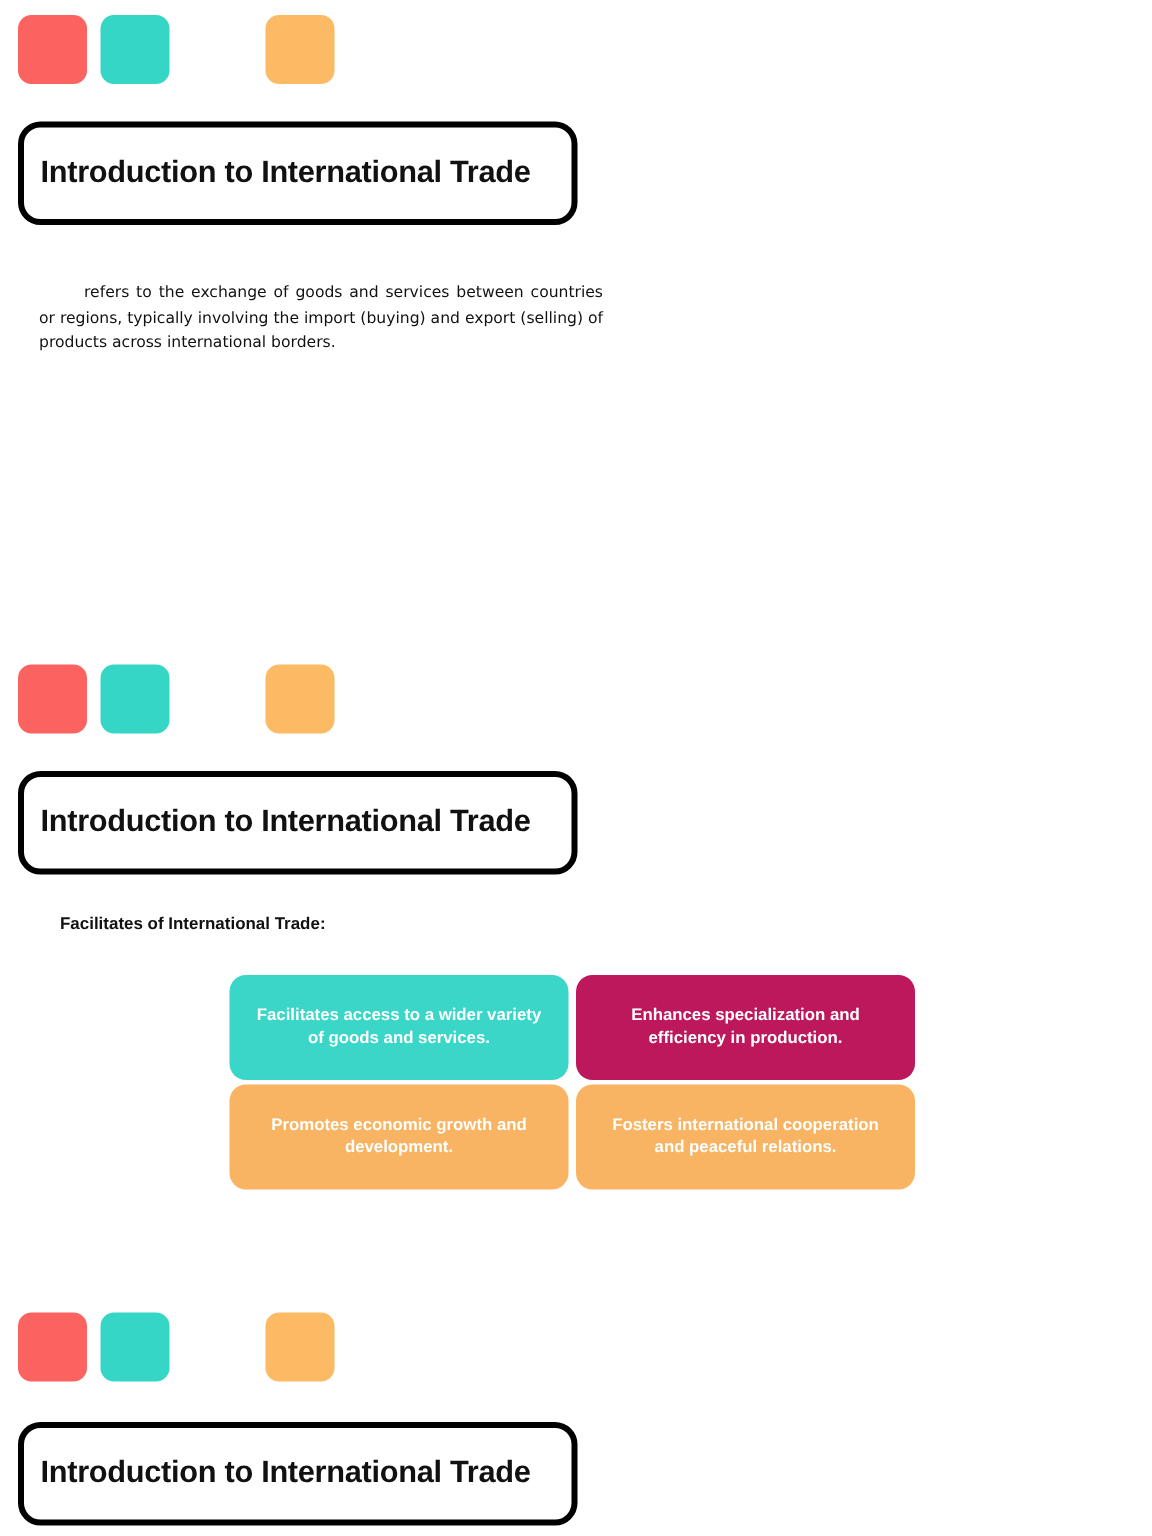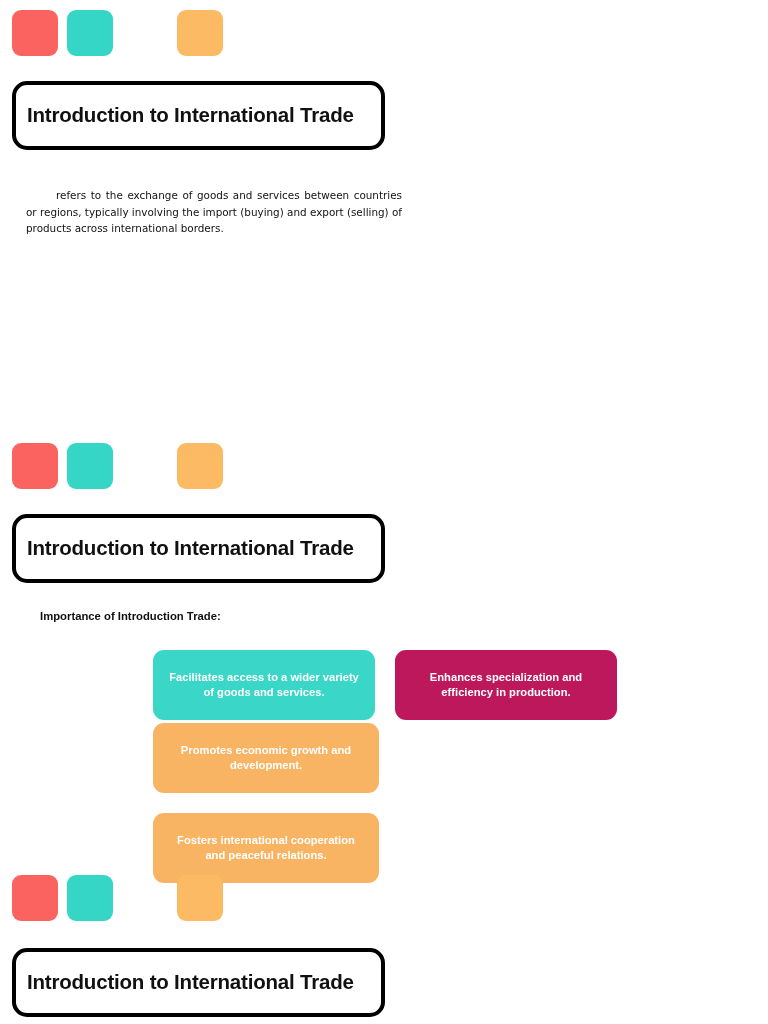--- a/index.html
+++ b/index.html
@@ -89,23 +89,23 @@
 
   
   .card-grid {
     position: absolute;
     left: 153px;
     top: 650px;
     width: 464px;
   }
   .card-row {
     display: flex;
-    gap: 20px;
-  }
-  .card-row + .card-row { margin-top: 3px; flex-direction: column; }
+    gap: 5px;
+  }
+  .card-row + .card-row { margin-top: 3px; }
   .card {
     width: 226px;
     height: 70px;
     border-radius: 11px;
     box-sizing: border-box;
     display: flex;
     align-items: center;
     justify-content: center;
     padding: 4px 13px;
     color: #ffffff;
@@ -154,21 +154,21 @@
   <div class="swatch-row">
     <div class="swatch s1" style="background:#FB6360"></div>
     <div class="swatch s2" style="background:#35D6C5"></div>
     <div class="swatch s3" style="background:#FBBA63"></div>
   </div>
 
   <div class="title-box">
     <span class="title-text">Introduction to International Trade</span>
   </div>
 
-  <div class="section-heading">Importance of Introduction Trade:</div>
+  <div class="section-heading">Facilitates of International Trade:</div>
 
 </section>
 
 <div class="card-grid">
   <div class="card-row">
     <div class="card" style="background:#3AD6C8">
       <span>Facilitates access to a wider variety of goods and services.</span>
     </div>
     <div class="card" style="background:#be185d">
       <span>Enhances specialization and efficiency in production.</span>

